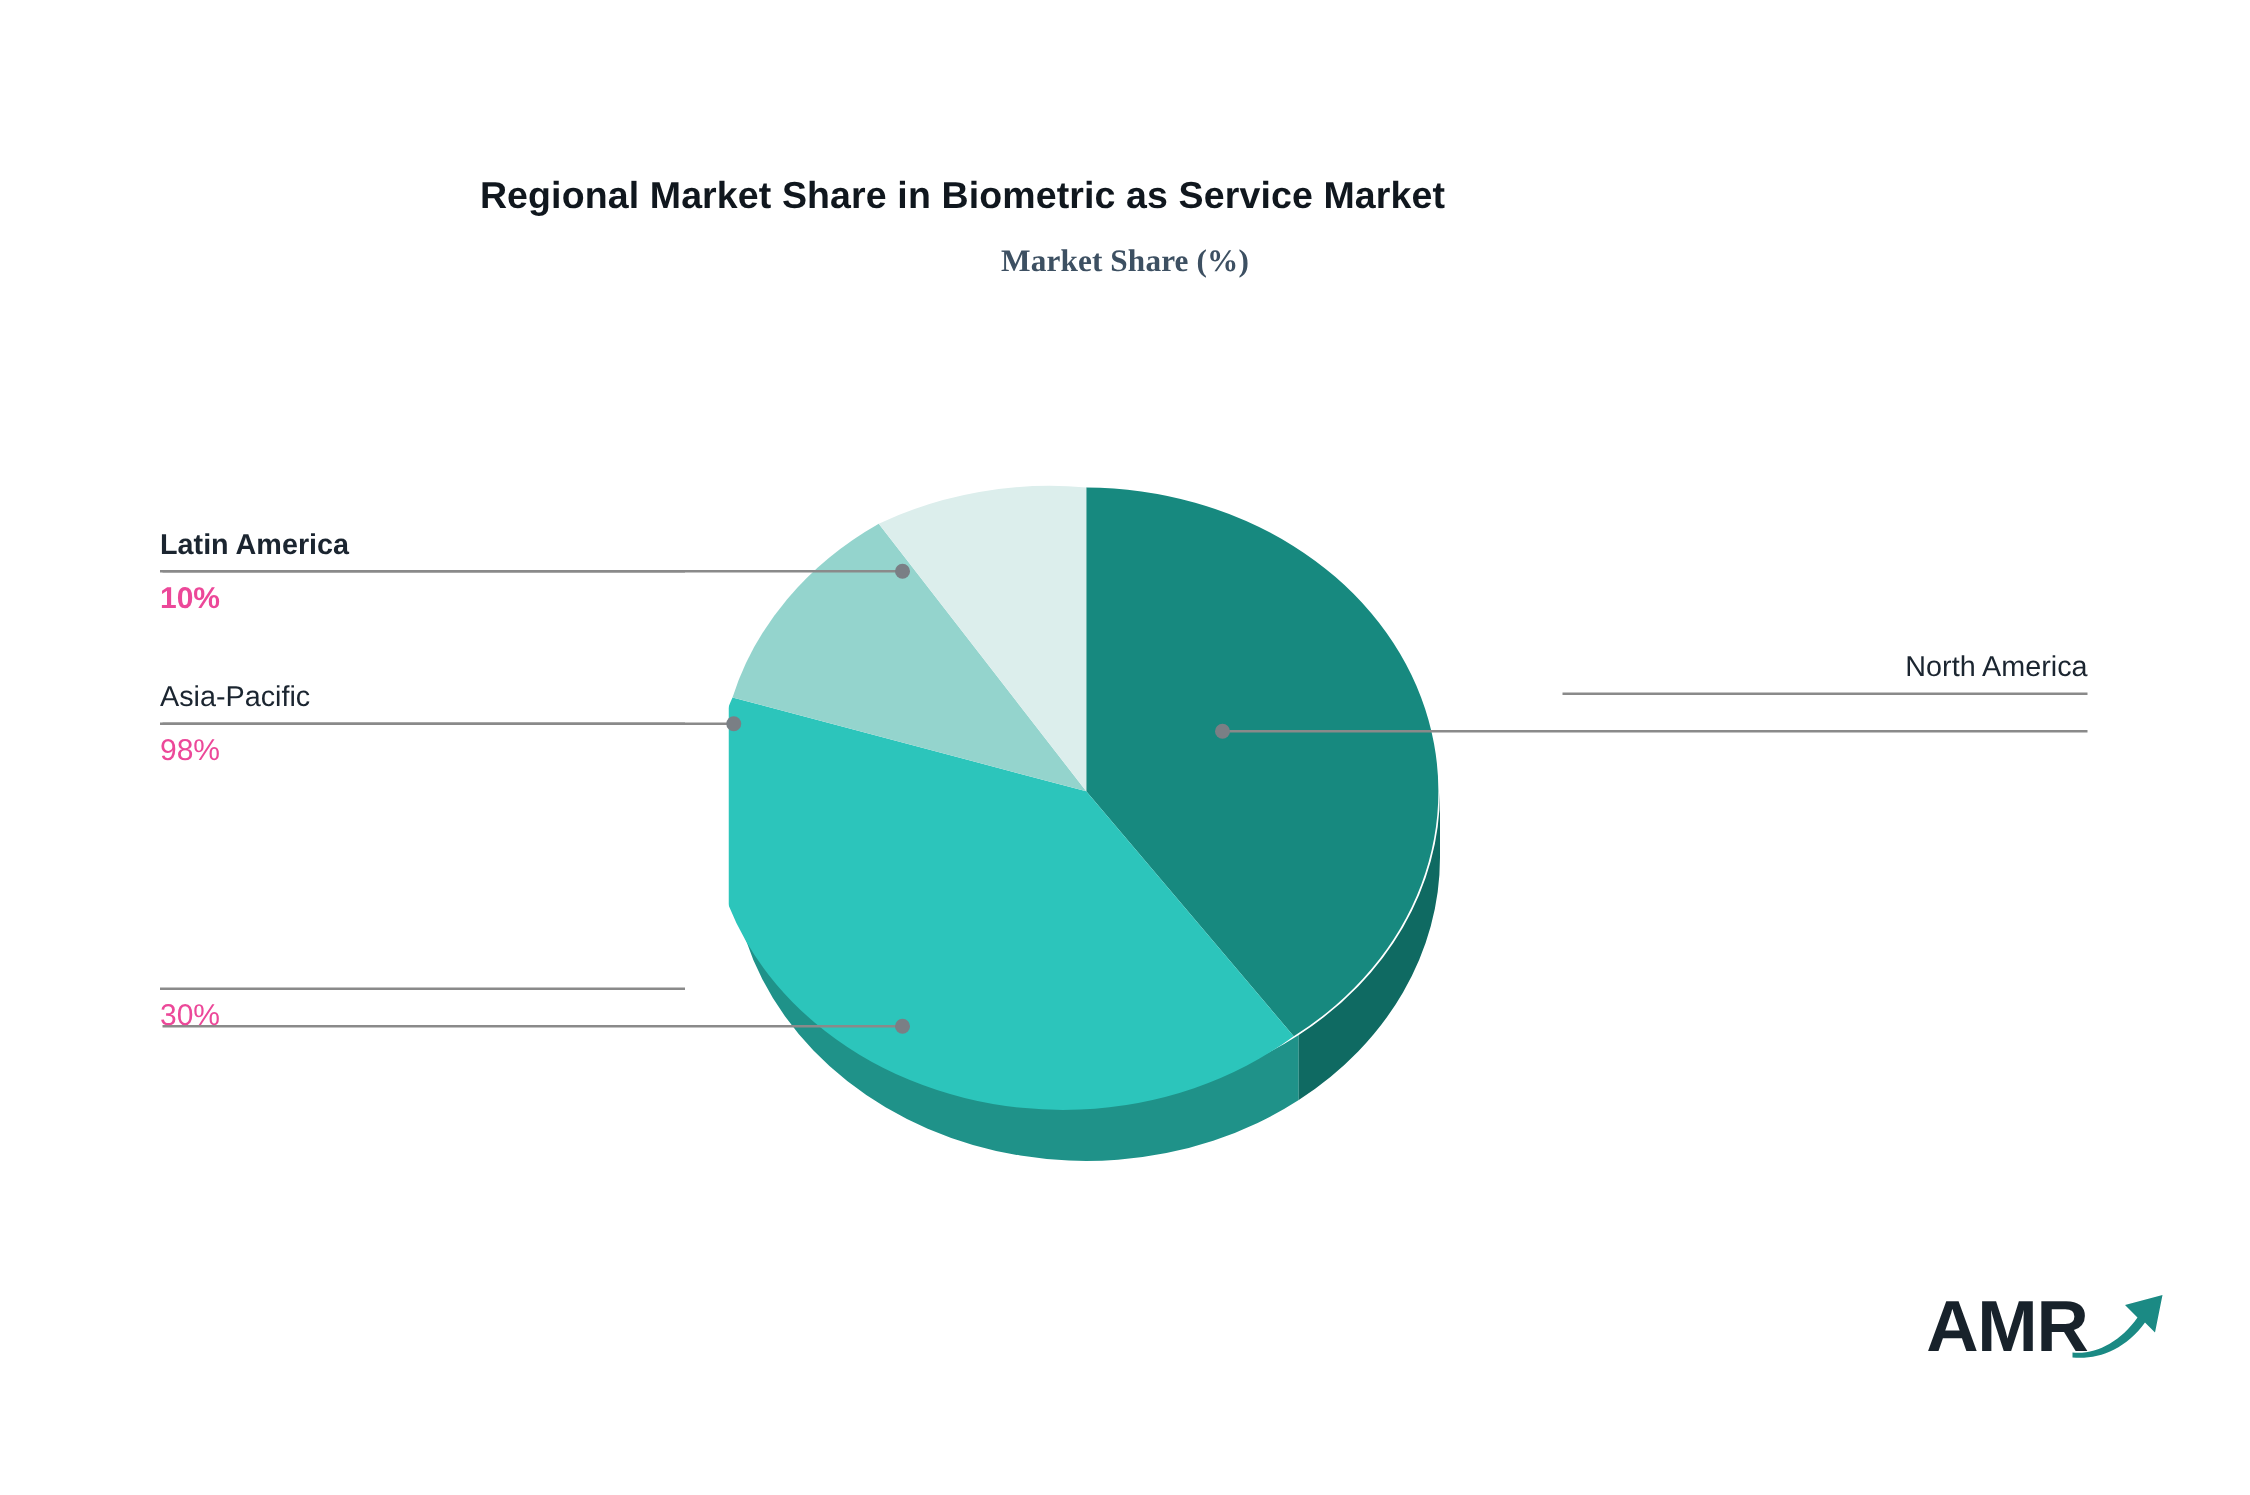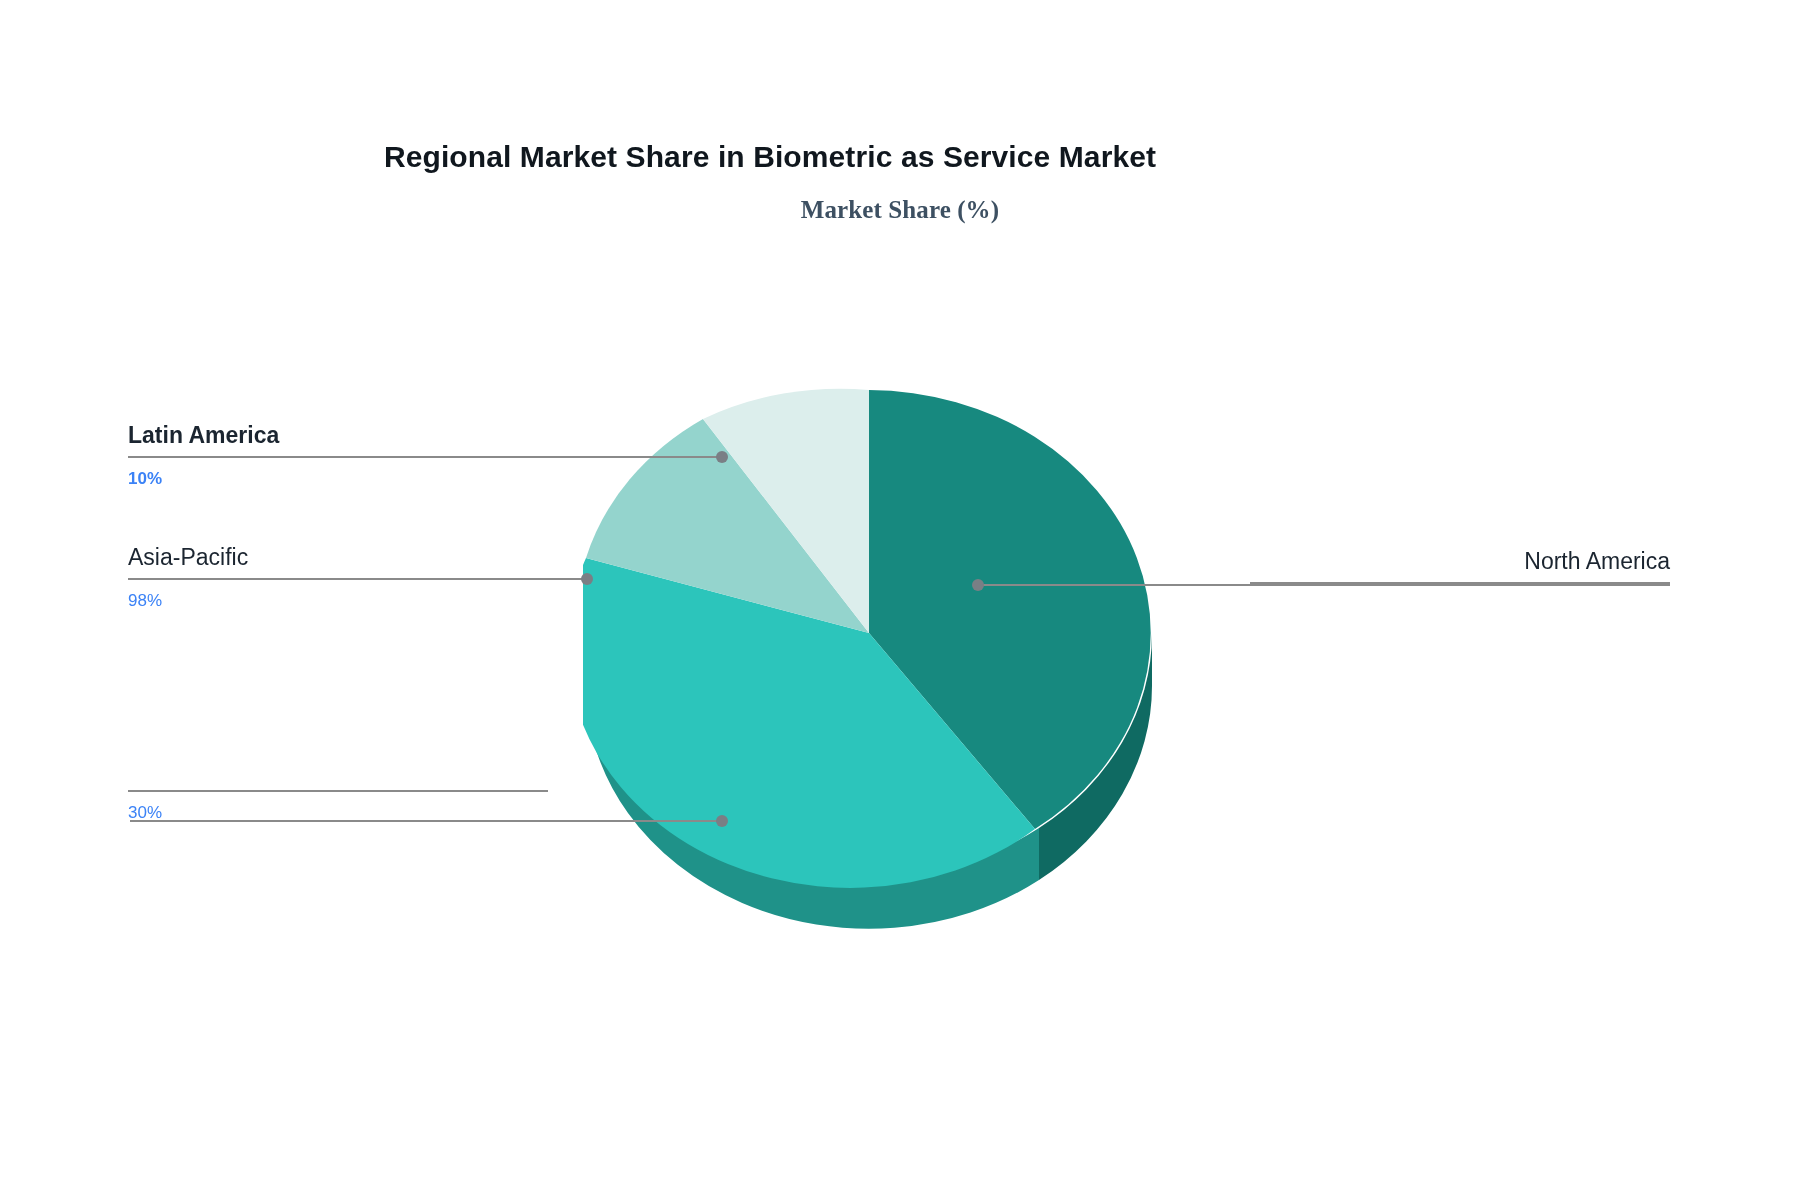--- a/index.html
+++ b/index.html
@@ -65,31 +65,31 @@
     color: #1b2530;
     line-height: 30px;
     white-space: nowrap;
   }
   .callout .cl-rule {
     height: 2px;
     background: #8a8a8a;
     margin: 6px 0 6px 0;
   }
   .callout .cl-value {
-    font-size: 17px;
-    color: #3b82f6;
+    font-size: 24px;
+    color: #ec4899;
     line-height: 30px;
   }
   .callout.left { text-align: left; }
   .callout.right { text-align: right; }
 
   #callout-latin-america { left: 128px; top: 420px; font-weight: bold; }
   #callout-asia-pacific  { left: 128px; top: 542px; }
   #callout-europe        { left: 128px; top: 784px; }
-  #callout-north-america { left: 1250px; top: 546px; width: 420px; }
+  #callout-north-america { left: 1250px; top: 518px; width: 420px; }
 
   
   #leaders {
     position: absolute;
     left: 0; top: 0;
     width: 1800px; height: 1196px;
     pointer-events: none;
   }
 
   
@@ -188,14 +188,22 @@
   <div class="callout left" id="callout-europe">
     <div class="cl-rule"></div>
     <div class="cl-value">30%</div>
   </div>
 
   <div class="callout right" id="callout-north-america">
     <div class="cl-name">North America</div>
     <div class="cl-rule"></div>
   </div>
 
+  <div id="amr-logo">
+    <span class="amr-text">AMR</span>
+    <span class="amr-arrow">
+      <svg width="78" height="58" viewBox="0 0 78 58">
+        <path fill="#1b8a84" d="M2 52 C 20 54, 40 44, 54 24 L 44 14 L 74 6 L 68 36 L 60 28 C 44 50, 22 58, 2 56 Z"></path>
+      </svg>
+    </span>
+  </div>
 
 </div>
 
 </body></html>

